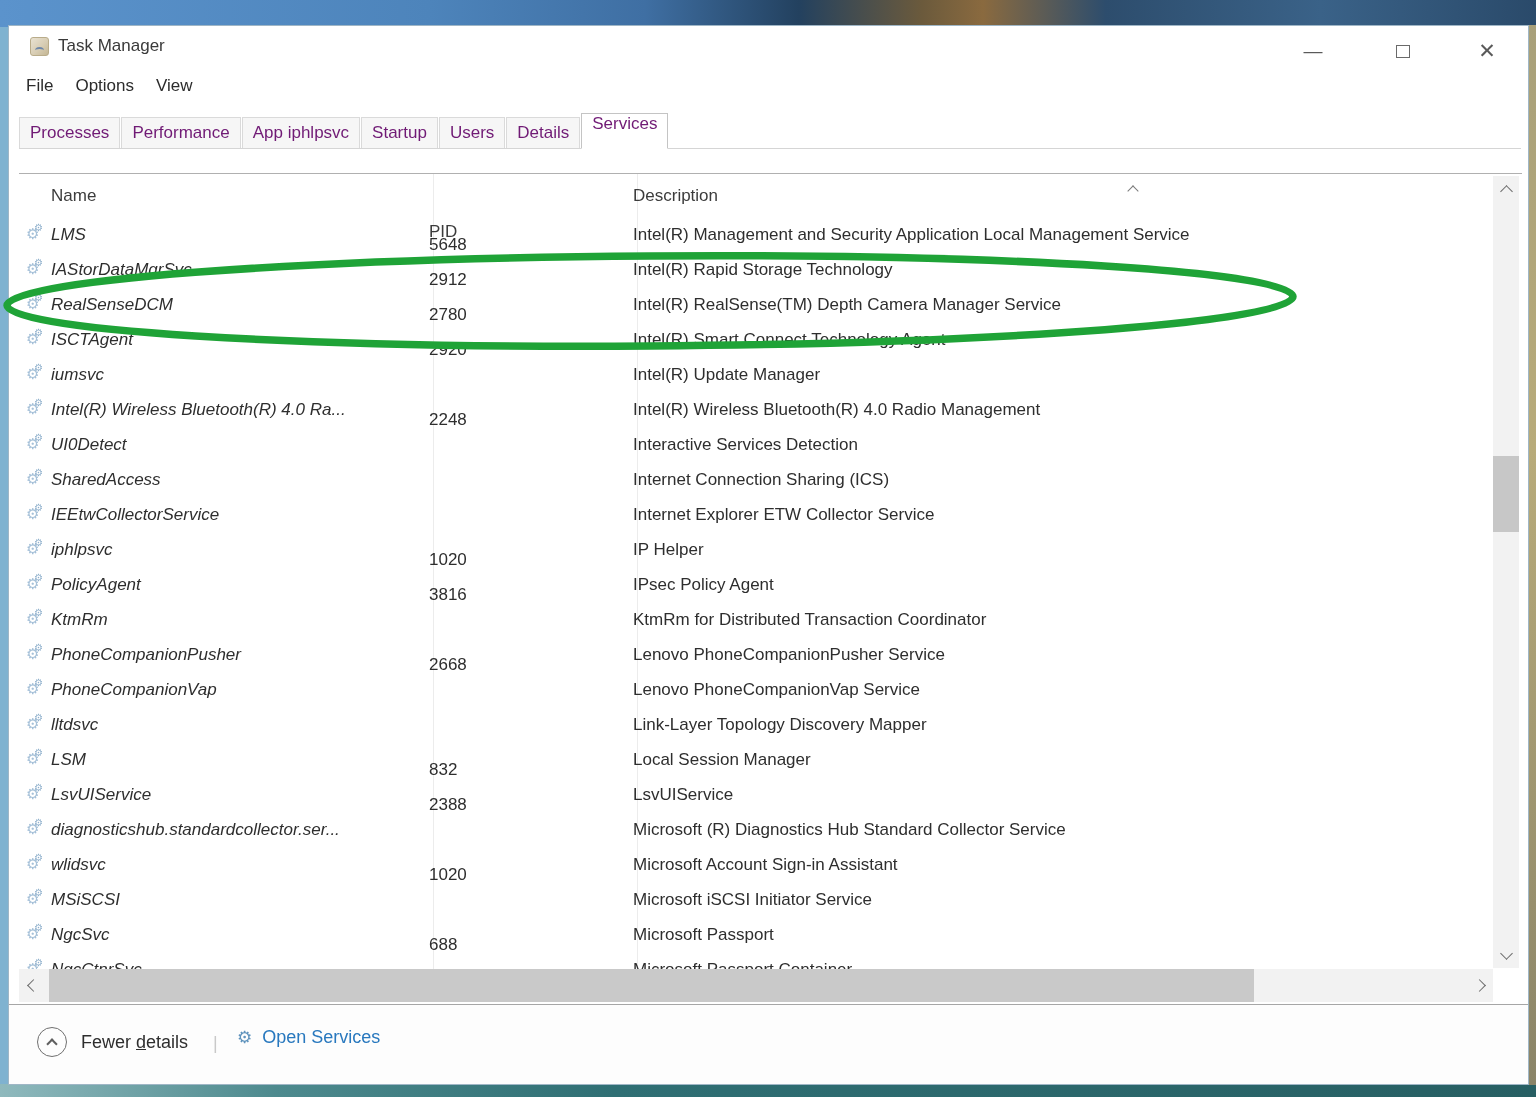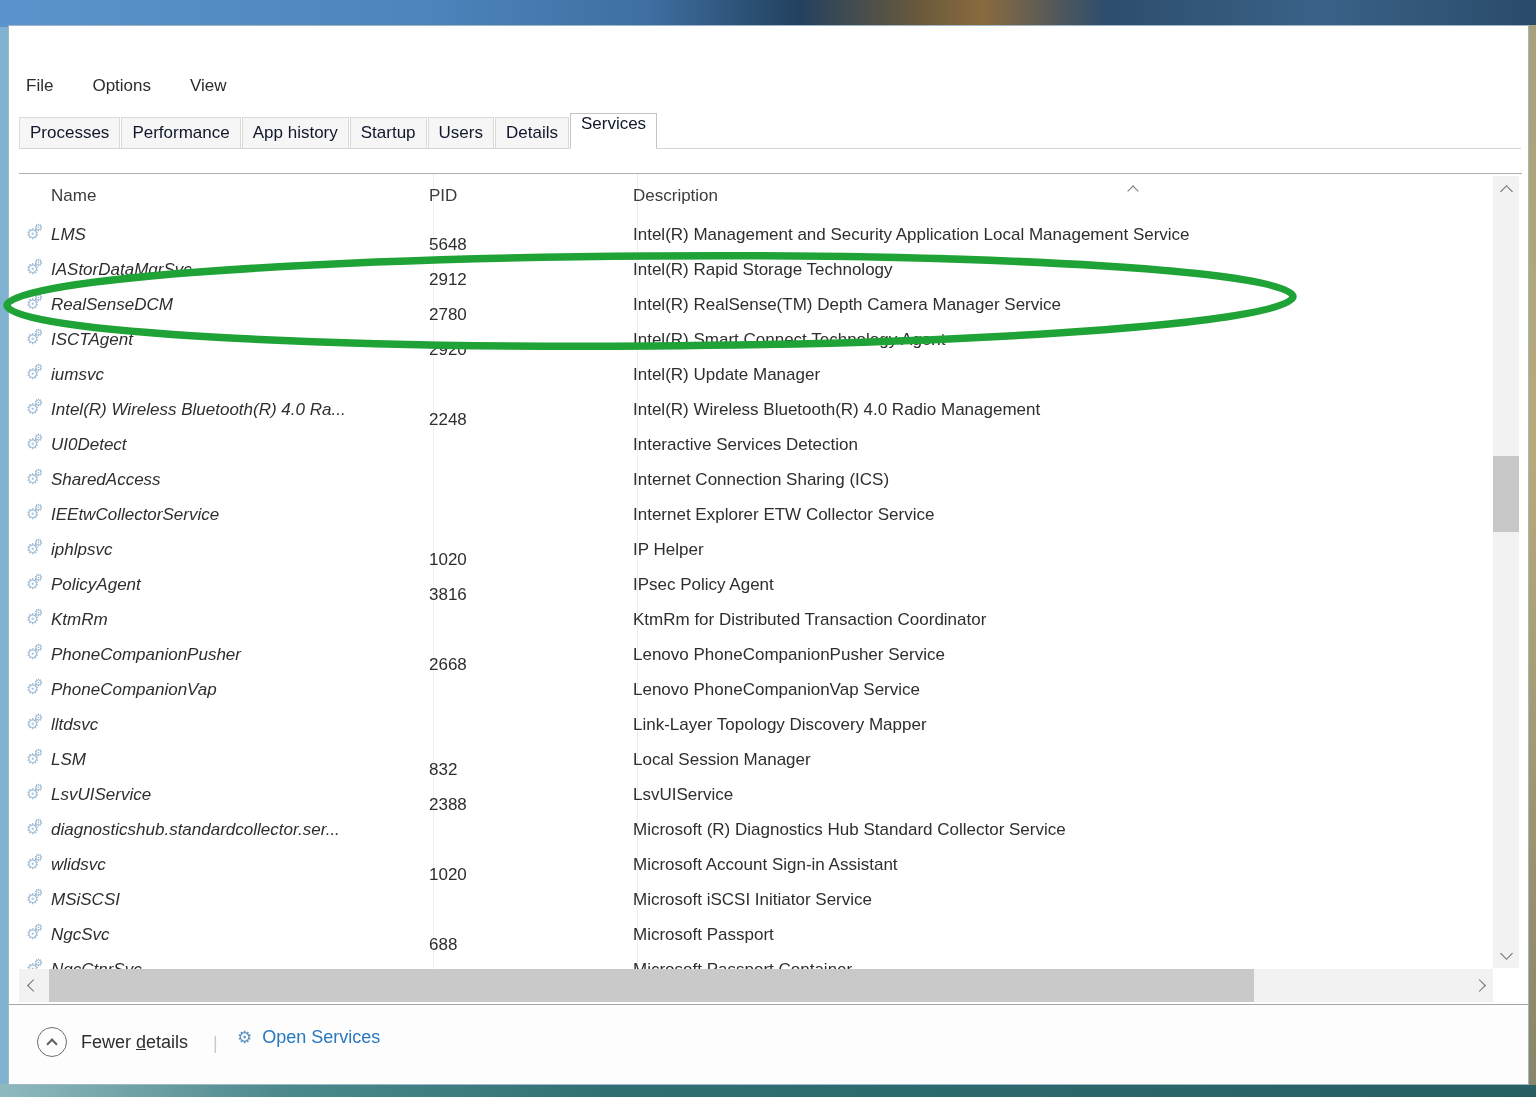--- a/index.html
+++ b/index.html
@@ -23,40 +23,40 @@
     background:linear-gradient(135deg,#e9e2d2 0%,#d8cdb4 55%,#c4b694 100%);
     border:1px solid #b9ac8a; border-radius:3px; }
   .app-icon::after { content:""; position:absolute; left:4px; top:9px; width:9px; height:5px;
     border-top:2px solid #6f87a8; border-radius:50% 50% 0 0; }
   .title-text { position:absolute; left:49px; top:10px; font-size:17px; color:#3a3a3a; }
   .win-btn { position:absolute; top:4px; width:52px; height:42px; display:flex; align-items:center; justify-content:center;
     font-size:19px; color:#5a5a5a; }
   .btn-min { left:1278px; } .btn-max { left:1368px; } .btn-close { left:1452px; font-size:21px; }
   .max-box { width:14px; height:13px; border:1.5px solid #6a6a6a; }
 
-  .menubar { position:absolute; left:17px; top:50px; height:28px; display:flex; gap:39px; font-size:17px; color:#2c2c2c; }
+  .menubar { position:absolute; left:17px; top:50px; height:28px; display:flex; gap:22px; font-size:17px; color:#2c2c2c; }
   .menu-item { cursor:default; }
 
   
   .tabbar { position:absolute; left:10px; top:86px; width:1502px; height:37px;
     display:flex; align-items:flex-end; border-bottom:1px solid #d5d5d5; }
-  .tab { padding:5px 10px 6px 10px; font-size:17px; color:#0f172a; background:#f6f6f6;
+  .tab { padding:5px 10px 6px 10px; font-size:17px; color:#701a75; background:#f6f6f6;
     border:1px solid #dadada; border-bottom:none; margin-right:1px; height:31px; white-space:nowrap; }
   .tab.active { background:#fff; border:1px solid #c4c4c4; border-bottom:1px solid #fff;
     height:36px; padding-top:0; margin-bottom:-1px; position:relative; z-index:2; }
 
   
   .table-area { position:absolute; left:10px; top:147px; width:1503px; height:831px;
     border-top:1px solid #b0b0b0; background:#fff; overflow:hidden; }
   .col-sep { position:absolute; top:0; width:1px; height:796px; background:#ececec; }
   .sep-1 { left:414px; } .sep-2 { left:618px; }
 
   .header-row { position:absolute; left:0; top:0; width:100%; height:43px; font-size:17px; color:#3c3c3c; }
   .hdr { position:absolute; top:12px; }
-  .hdr-name { left:32px; } .hdr-pid { left:410px; } .hdr-desc { left:614px; }
+  .hdr-name { left:32px; } .hdr-pid { left:410px;margin-top:36px; } .hdr-desc { left:614px; }
 
   .rows { position:absolute; left:0; top:43px; width:100%; }
   .srow { position:relative; height:35px; font-size:17px; color:#2e2e2e; }
   .svc-icon { position:absolute; left:7px; top:8px; width:20px; height:19px; color:#98b9d6; }
   .svc-icon .g1 { position:absolute; left:0; top:1px; font-size:15px; line-height:15px; color:#a5c0d8; }
   .svc-icon .g2 { position:absolute; left:8px; top:-2px; font-size:10px; line-height:10px; color:#8fb0cc; }
   .cell-name { position:absolute; left:32px; top:0; line-height:35px; white-space:nowrap;font-style:italic; }
   .cell-pid  { position:absolute; left:410px; top:10px; line-height:35px; }
   .cell-desc { position:absolute; left:614px; top:0; line-height:35px; white-space:nowrap; }
 
@@ -101,31 +101,40 @@
 </style>
 </head>
 <body>
 
 <div class="bg-top"></div>
 <div class="bg-bottom"></div>
 <div class="bg-right"></div>
 
 <div class="window">
 
+  <div class="titlebar">
+    <div class="app-icon"></div>
+    <div class="title-text">Task Manager</div>
+    <div class="win-btn btn-min">—</div>
+    <div class="win-btn btn-max">
+      <span class="max-box"></span>
+    </div>
+    <div class="win-btn btn-close">✕</div>
+  </div>
 
   <div class="menubar">
       <span class="menu-item">File</span>
       <span class="menu-item">Options</span>
       <span class="menu-item">View</span>
     </div>
 
   <div class="tabbar">
       <div class="tab">Processes</div>
       <div class="tab">Performance</div>
-      <div class="tab">App history</div>
+      <div class="tab">App iphlpsvc</div>
       <div class="tab">Startup</div>
       <div class="tab">Users</div>
       <div class="tab">Details</div>
       <div class="tab active">Services</div>
     </div>
 
   <div class="table-area">
     <div class="col-sep sep-1"></div>
     <div class="col-sep sep-2"></div>
 

